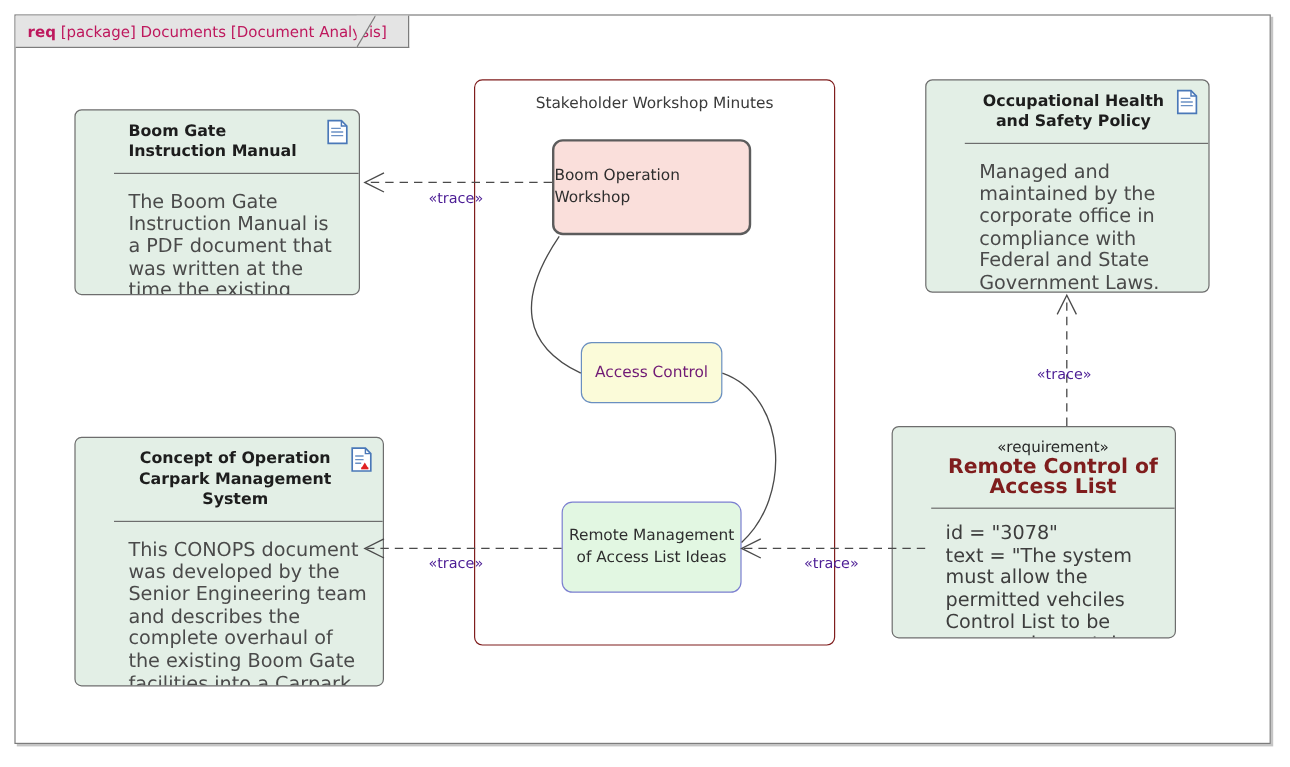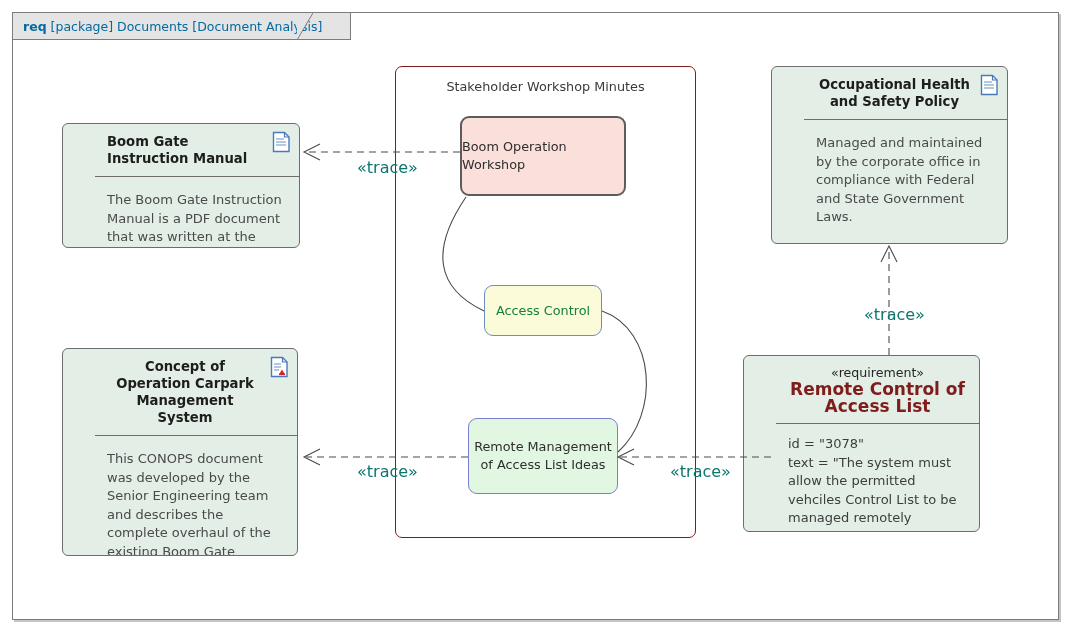--- a/index.html
+++ b/index.html
@@ -32,23 +32,23 @@
     position: absolute;
     left: 0px;
     top: 0px;
     height: 27px;
     background: #e4e4e4;
     border-right: 1px solid #7c7c7c;
     border-bottom: 1px solid #7c7c7c;
     box-sizing: border-box;
     display: flex;
     align-items: center;
-    padding: 0 28px 0 10px;
+    padding: 0 18px 0 10px;
     font-size: 12.5px;
-    color: #0369a1;
+    color: #be185d;
     white-space: nowrap;
   }
   .frame-tab-corner {
     position: absolute;
     top: 0px;
     height: 27px;
     width: 16px;
     overflow: hidden;
   }
   .tab-kw { font-weight: bold; }
@@ -76,21 +76,21 @@
     padding: 9px 34px 9px 12px;
     font-size: 13.2px;
     font-weight: bold;
     color: #1d1d1d;
     text-align: center;
     line-height: 17px;
   }
   .doc-head.left { text-align: left; }
   .doc-body {
     padding: 14px 12px 10px 12px;
-    font-size: 13px;
+    font-size: 16px;
     color: #4a4a4a;
     line-height: 18.6px;
   }
   .doc-body.mono-ish { color: #3d3d3d; }
   .stereotype {
     display: block;
     font-weight: normal;
     font-size: 12.6px;
     color: #262626;
     line-height: 17px;
@@ -149,21 +149,21 @@
     position: absolute;
     box-sizing: border-box;
     background: #fbfbd9;
     border: 1.5px solid #6a8fc0;
     border-radius: 9px;
     display: flex;
     align-items: center;
     justify-content: center;
     text-align: center;
     font-size: 12.8px;
-    color: #15803d;
+    color: #701a75;
     line-height: 18px;
   }
   .box-green {
     position: absolute;
     box-sizing: border-box;
     background: #e2f7e2;
     border: 1.5px solid #7b7fd0;
     border-radius: 9px;
     display: flex;
     align-items: center;
@@ -177,22 +177,22 @@
   
   .conn-layer {
     position: absolute;
     left: 0; top: 0;
     width: 1075px;
     height: 639px;
     pointer-events: none;
   }
   .edge-label {
     position: absolute;
-    font-size: 16px;
-    color: #0f766e;
+    font-size: 12px;
+    color: #4c1d95;
     white-space: nowrap;
     background: transparent;
   }
 </style>
 </head>
 <body>
 
 <div id="canvas">
 
   <div class="frame">
@@ -201,35 +201,35 @@
       <span class="tab-rest" style="margin-left:4px;">[package] Documents [Document Analysis]</span>
     </div>
 
     <svg class="frame-tab-corner" style="left:284px;" viewBox="0 0 16 27" preserveAspectRatio="none">
       <polygon points="0,0 16,0 0,27" fill="#e4e4e4" stroke="none"></polygon>
       <line x1="16" y1="0" x2="0" y2="27" stroke="#7c7c7c" stroke-width="1"></line>
       <line x1="0" y1="27" x2="16" y2="27" stroke="#ffffff" stroke-width="0"></line>
     </svg>
   </div>
 
-  <div class="node doc-node" style="left:62px; top:91px; width:238px; height:125px;margin-top:32px;">
+  <div class="node doc-node" style="left:62px; top:91px; width:238px; height:155px;">
     <div class="doc-head left">
       <span>Boom Gate Instruction Manual</span>
       <svg class="doc-icon" viewBox="0 0 19 22">
         <path d="M1.5 1.5 h11 l4.5 4.5 v14.5 h-15.5 z" fill="#ffffff" stroke="#4a78b8" stroke-width="1.4"></path>
         <path d="M12.5 1.5 v4.5 h4.5" fill="none" stroke="#4a78b8" stroke-width="1.2"></path>
         <line x1="4" y1="8" x2="12" y2="8" stroke="#6a90c4" stroke-width="1.2"></line>
         <line x1="4" y1="11" x2="14" y2="11" stroke="#6a90c4" stroke-width="1.2"></line>
         <line x1="4" y1="14" x2="14" y2="14" stroke="#6a90c4" stroke-width="1.2"></line>
       </svg>
     </div>
     <div class="doc-body">The Boom Gate Instruction Manual is a PDF document that was written at the time the existing system was implemented.</div>
   </div>
 
-  <div class="node doc-node" style="left:62px; top:348px; width:236px; height:208px;">
+  <div class="node doc-node" style="left:62px; top:364px; width:258px; height:208px;">
     <div class="doc-head" style="text-align:center; padding-left:12px;">
       <span>Concept of Operation Carpark Management System</span>
       <svg class="doc-icon" viewBox="0 0 19 22">
         <path d="M1.5 1.5 h11 l4.5 4.5 v14.5 h-15.5 z" fill="#ffffff" stroke="#4a78b8" stroke-width="1.4"></path>
         <path d="M12.5 1.5 v4.5 h4.5" fill="none" stroke="#4a78b8" stroke-width="1.2"></path>
         <line x1="4" y1="8" x2="11" y2="8" stroke="#6a90c4" stroke-width="1.2"></line>
         <line x1="4" y1="11" x2="11" y2="11" stroke="#6a90c4" stroke-width="1.2"></line>
         <line x1="4" y1="14" x2="9" y2="14" stroke="#6a90c4" stroke-width="1.2"></line>
         <polygon points="9,18.5 12,13.5 15,18.5" fill="#e02020"></polygon>
         <rect x="9" y="17.5" width="6" height="1.6" fill="#e02020"></rect>

